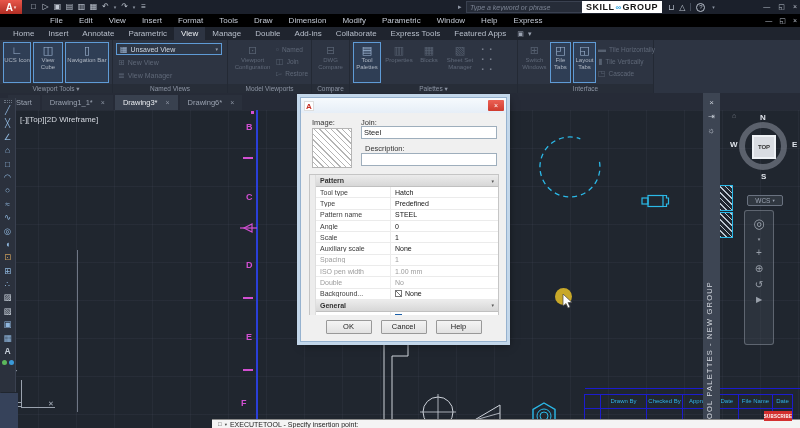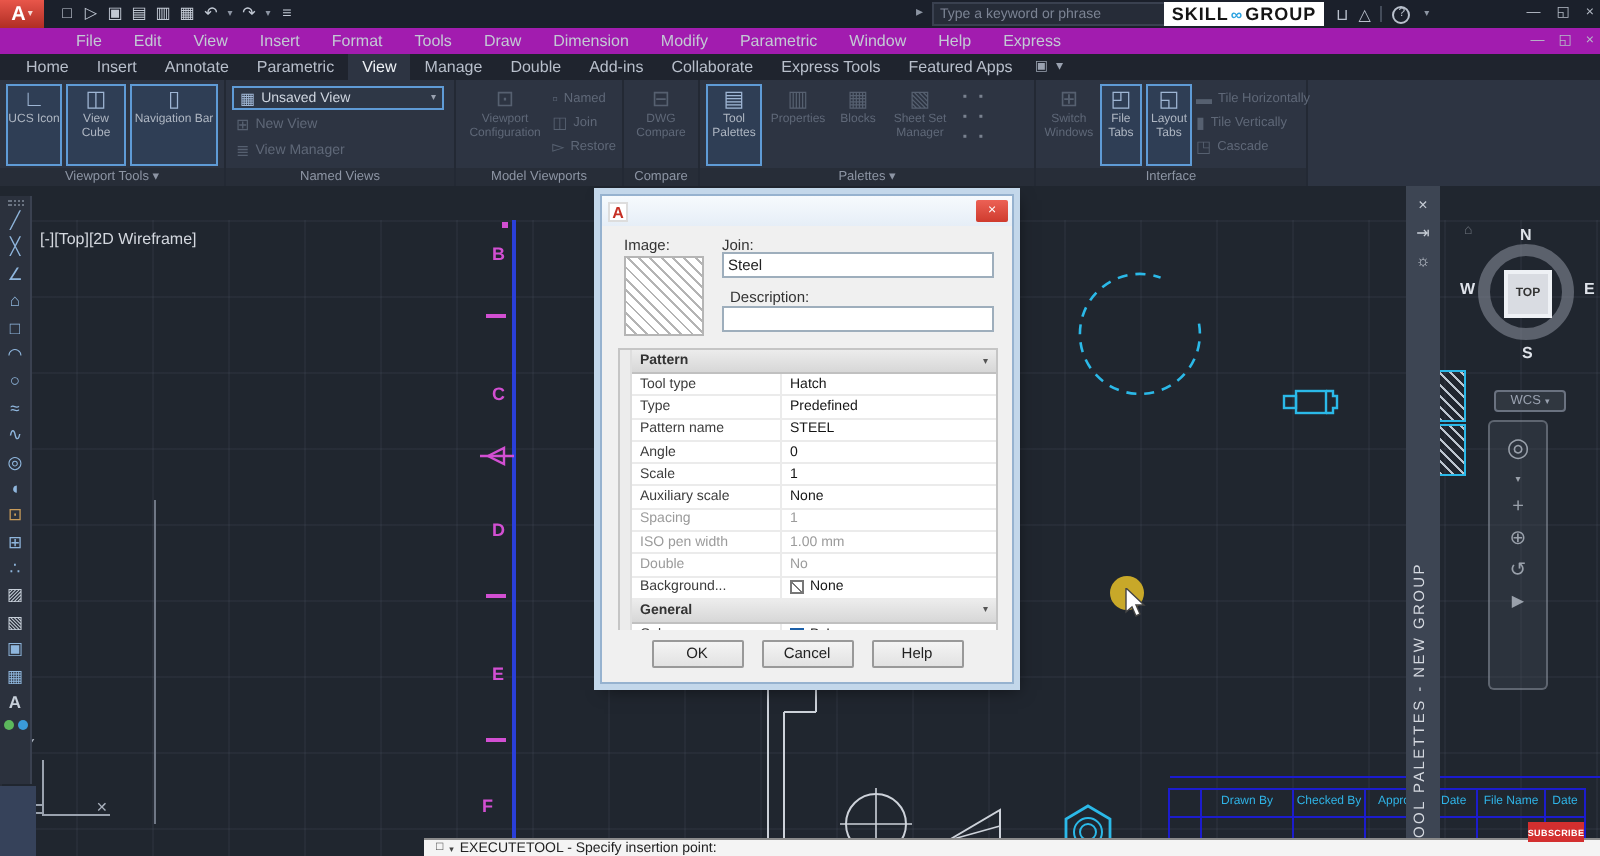--- a/index.html
+++ b/index.html
@@ -11,34 +11,34 @@
   .titlebar{position:absolute;top:0;left:0;right:0;height:14px;background:#1b202b;display:flex;align-items:center;z-index:20;}
   .logo{width:22px;height:14px;background:linear-gradient(#e8564a,#b02e24);color:#fff;font-weight:bold;font-size:10px;
         display:flex;align-items:center;justify-content:center;gap:1px;}
   .logo .dd{font-size:5px;color:#f5d9d6;}
   .qat{display:flex;align-items:center;gap:1px;margin-left:6px;}
   .qi{font-size:8px;color:#c2c9d4;width:11px;text-align:center;line-height:14px;}
   .qi.dd{font-size:5px;width:6px;color:#8d95a3;}
   .apptitle{position:absolute;left:268px;top:0;font-size:9px;line-height:14px;color:#8d95a3;}
   .search-arrow{position:absolute;left:458px;top:0;font-size:7px;line-height:14px;color:#8d95a3;}
   .search{position:absolute;left:466px;top:1px;width:124px;height:12px;background:#262c38;border:1px solid #3a4150;
-          color:#8b93a2;font-size:7px;padding:0 3px;outline:none;}
+          color:#8b93a2;font-size:7px;font-style:italic;padding:0 3px;outline:none;}
   .search::placeholder{color:#7c8494;}
   .brand{position:absolute;left:582px;top:1px;height:12px;width:80px;background:#fff;display:flex;align-items:center;
          justify-content:center;font-weight:bold;color:#151515;font-size:9px;letter-spacing:.5px;}
   .brand .link{color:#2ea3e0;font-size:8px;margin:0 1px;}
   .tb-icons{position:absolute;left:668px;top:0;display:flex;align-items:center;gap:5px;height:14px;}
   .ti{font-size:8px;color:#b9c0cc;}
   .ti.helpq{width:9px;height:9px;border:1px solid #b9c0cc;border-radius:50%;font-size:6px;line-height:7px;text-align:center;}
   .tb-sep{width:1px;height:8px;background:#444c5a;}
   .winctl{position:absolute;right:3px;top:0;display:flex;gap:8px;font-size:7px;color:#b6bdc8;line-height:14px;}
 
   
-  .menubar{position:absolute;top:14px;left:0;right:0;height:13px;background:#a21caf;display:flex;align-items:center;
-           padding-left:30px;z-index:20;}
+  .menubar{position:absolute;top:14px;left:0;right:0;height:13px;background:#000000;display:flex;align-items:center;
+           padding-left:42px;z-index:20;}
   .mitem{font-size:8px;color:#c3c9d4;padding:0 8px;line-height:13px;}
   .winctl2{position:absolute;right:3px;top:0;display:flex;gap:7px;font-size:7px;color:#b6bdc8;line-height:13px;}
 
   
   .ribbontabs{position:absolute;top:27px;left:0;right:0;height:13px;background:#1f242e;display:flex;align-items:flex-end;
               padding-left:6px;z-index:20;}
   .rtab{font-size:8px;color:#b8bfcb;padding:0 7px;line-height:13px;height:13px;}
   .rtab.active{background:#2d3442;color:#eef1f5;}
   .rtab-cam{margin-left:4px;font-size:7px;color:#9aa2b0;line-height:13px;}
 
@@ -381,20 +381,37 @@
             <span class="ric">◳</span>
             <span>Cascade</span>
           </div>
         </div>
       </div>
       <div class="panel-label"><span>Interface</span></div>
     </div>
     <div class="panel" style="flex:1;border-right:none"></div>
   </div>
 
+  <div class="filetabs">
+    <div class="ftab">
+      <span>Start</span>
+    </div>
+    <div class="ftab">
+      <span>Drawing1_1*</span>
+      <span class="x">×</span>
+    </div>
+    <div class="ftab active">
+      <span>Drawing3*</span>
+      <span class="x">×</span>
+    </div>
+    <div class="ftab">
+      <span>Drawing6*</span>
+      <span class="x">×</span>
+    </div>
+  </div>
 
   <div class="canvas">
     <div class="vplabel">[-][Top][2D Wireframe]</div>
 
     <div class="bluevline"></div>
     <div style="left:251px;top:1px;width:3px;height:3px;background:#d24fd2"></div>
     <span class="bubble" style="left:246px;top:12px">B</span>
     <div class="mtick" style="left:243px;top:47px"></div>
     <span class="bubble" style="left:246px;top:82px">C</span>
     <svg style="left:240px;top:112px" width="18" height="12" viewBox="0 0 18 12">

